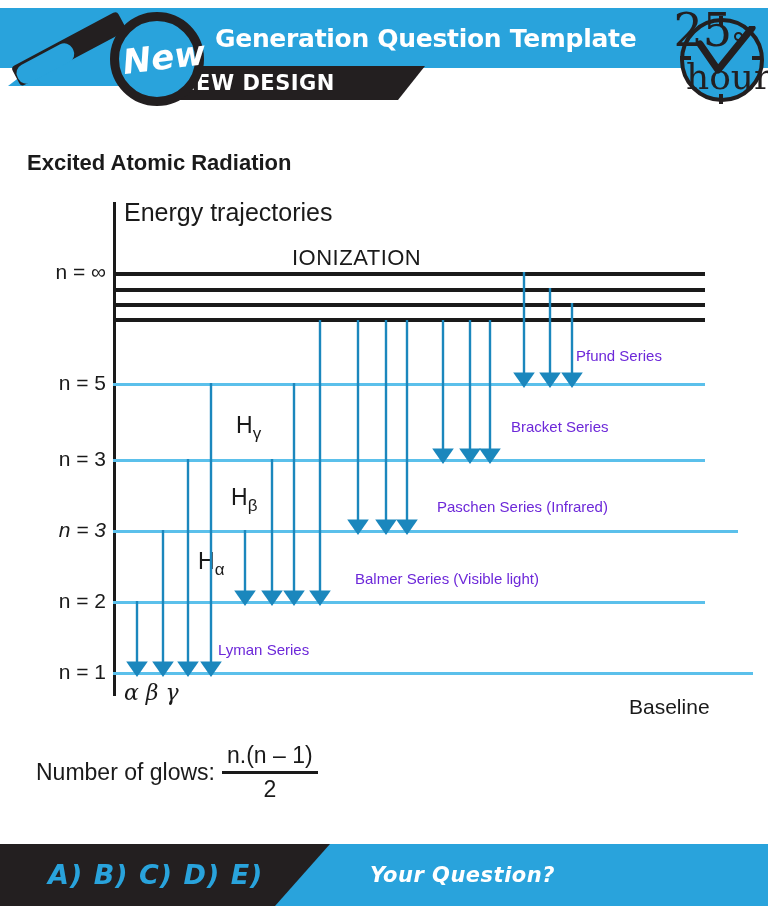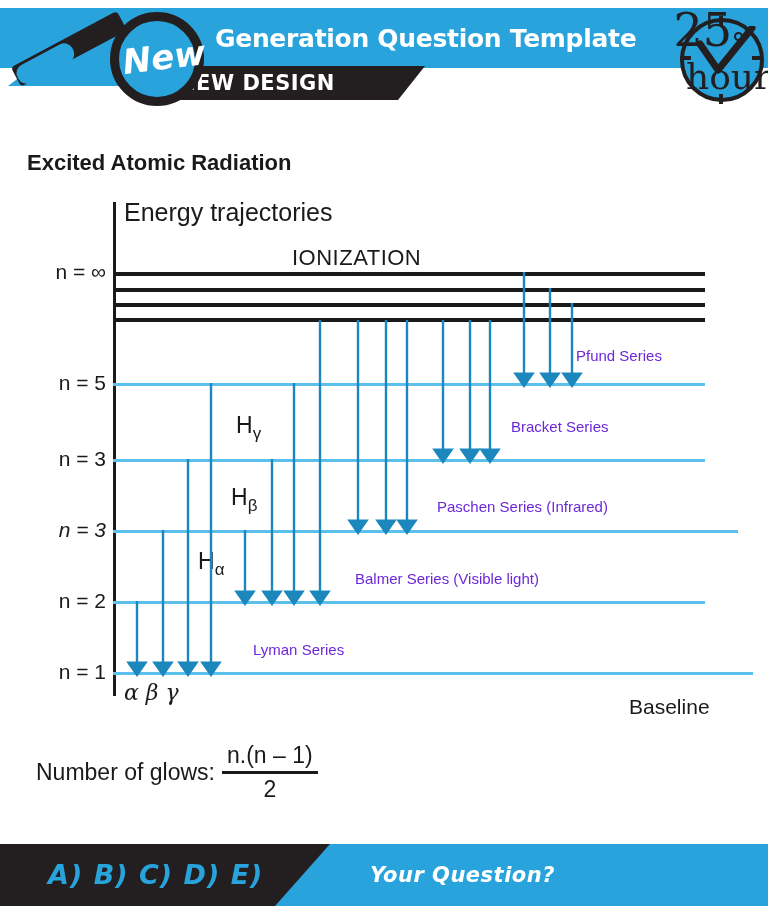--- a/index.html
+++ b/index.html
@@ -163,21 +163,21 @@
   <div class="n-label" style="left:14px;top:191px;">n = 5</div>
   <div class="n-label" style="left:14px;top:267px;">n = 3</div>
   <div class="n-label" style="left:14px;top:338px;font-style:italic;">n = 3</div>
   <div class="n-label" style="left:14px;top:409px;">n = 2</div>
   <div class="n-label" style="left:14px;top:480px;">n = 1</div>
 
   <div class="series-label" style="left:576px;top:167px;">Pfund Series</div>
   <div class="series-label" style="left:511px;top:238px;">Bracket Series</div>
   <div class="series-label" style="left:437px;top:318px;">Paschen Series (Infrared)</div>
   <div class="series-label" style="left:355px;top:390px;text-align:right;">Balmer Series (Visible light)</div>
-  <div class="series-label" style="left:218px;top:461px;margin-left:35px;">Lyman Series</div>
+  <div class="series-label" style="left:218px;top:461px;">Lyman Series</div>
 
   <div class="h-label" style="left:236px;top:232px;">
     <span>H</span><sub>γ</sub>
   </div>
   <div class="h-label" style="left:231px;top:304px;">
     <span>H</span><sub>β</sub>
   </div>
   <div class="h-label" style="left:198px;top:368px;">
     <span>H</span><sub>α</sub>
   </div>

